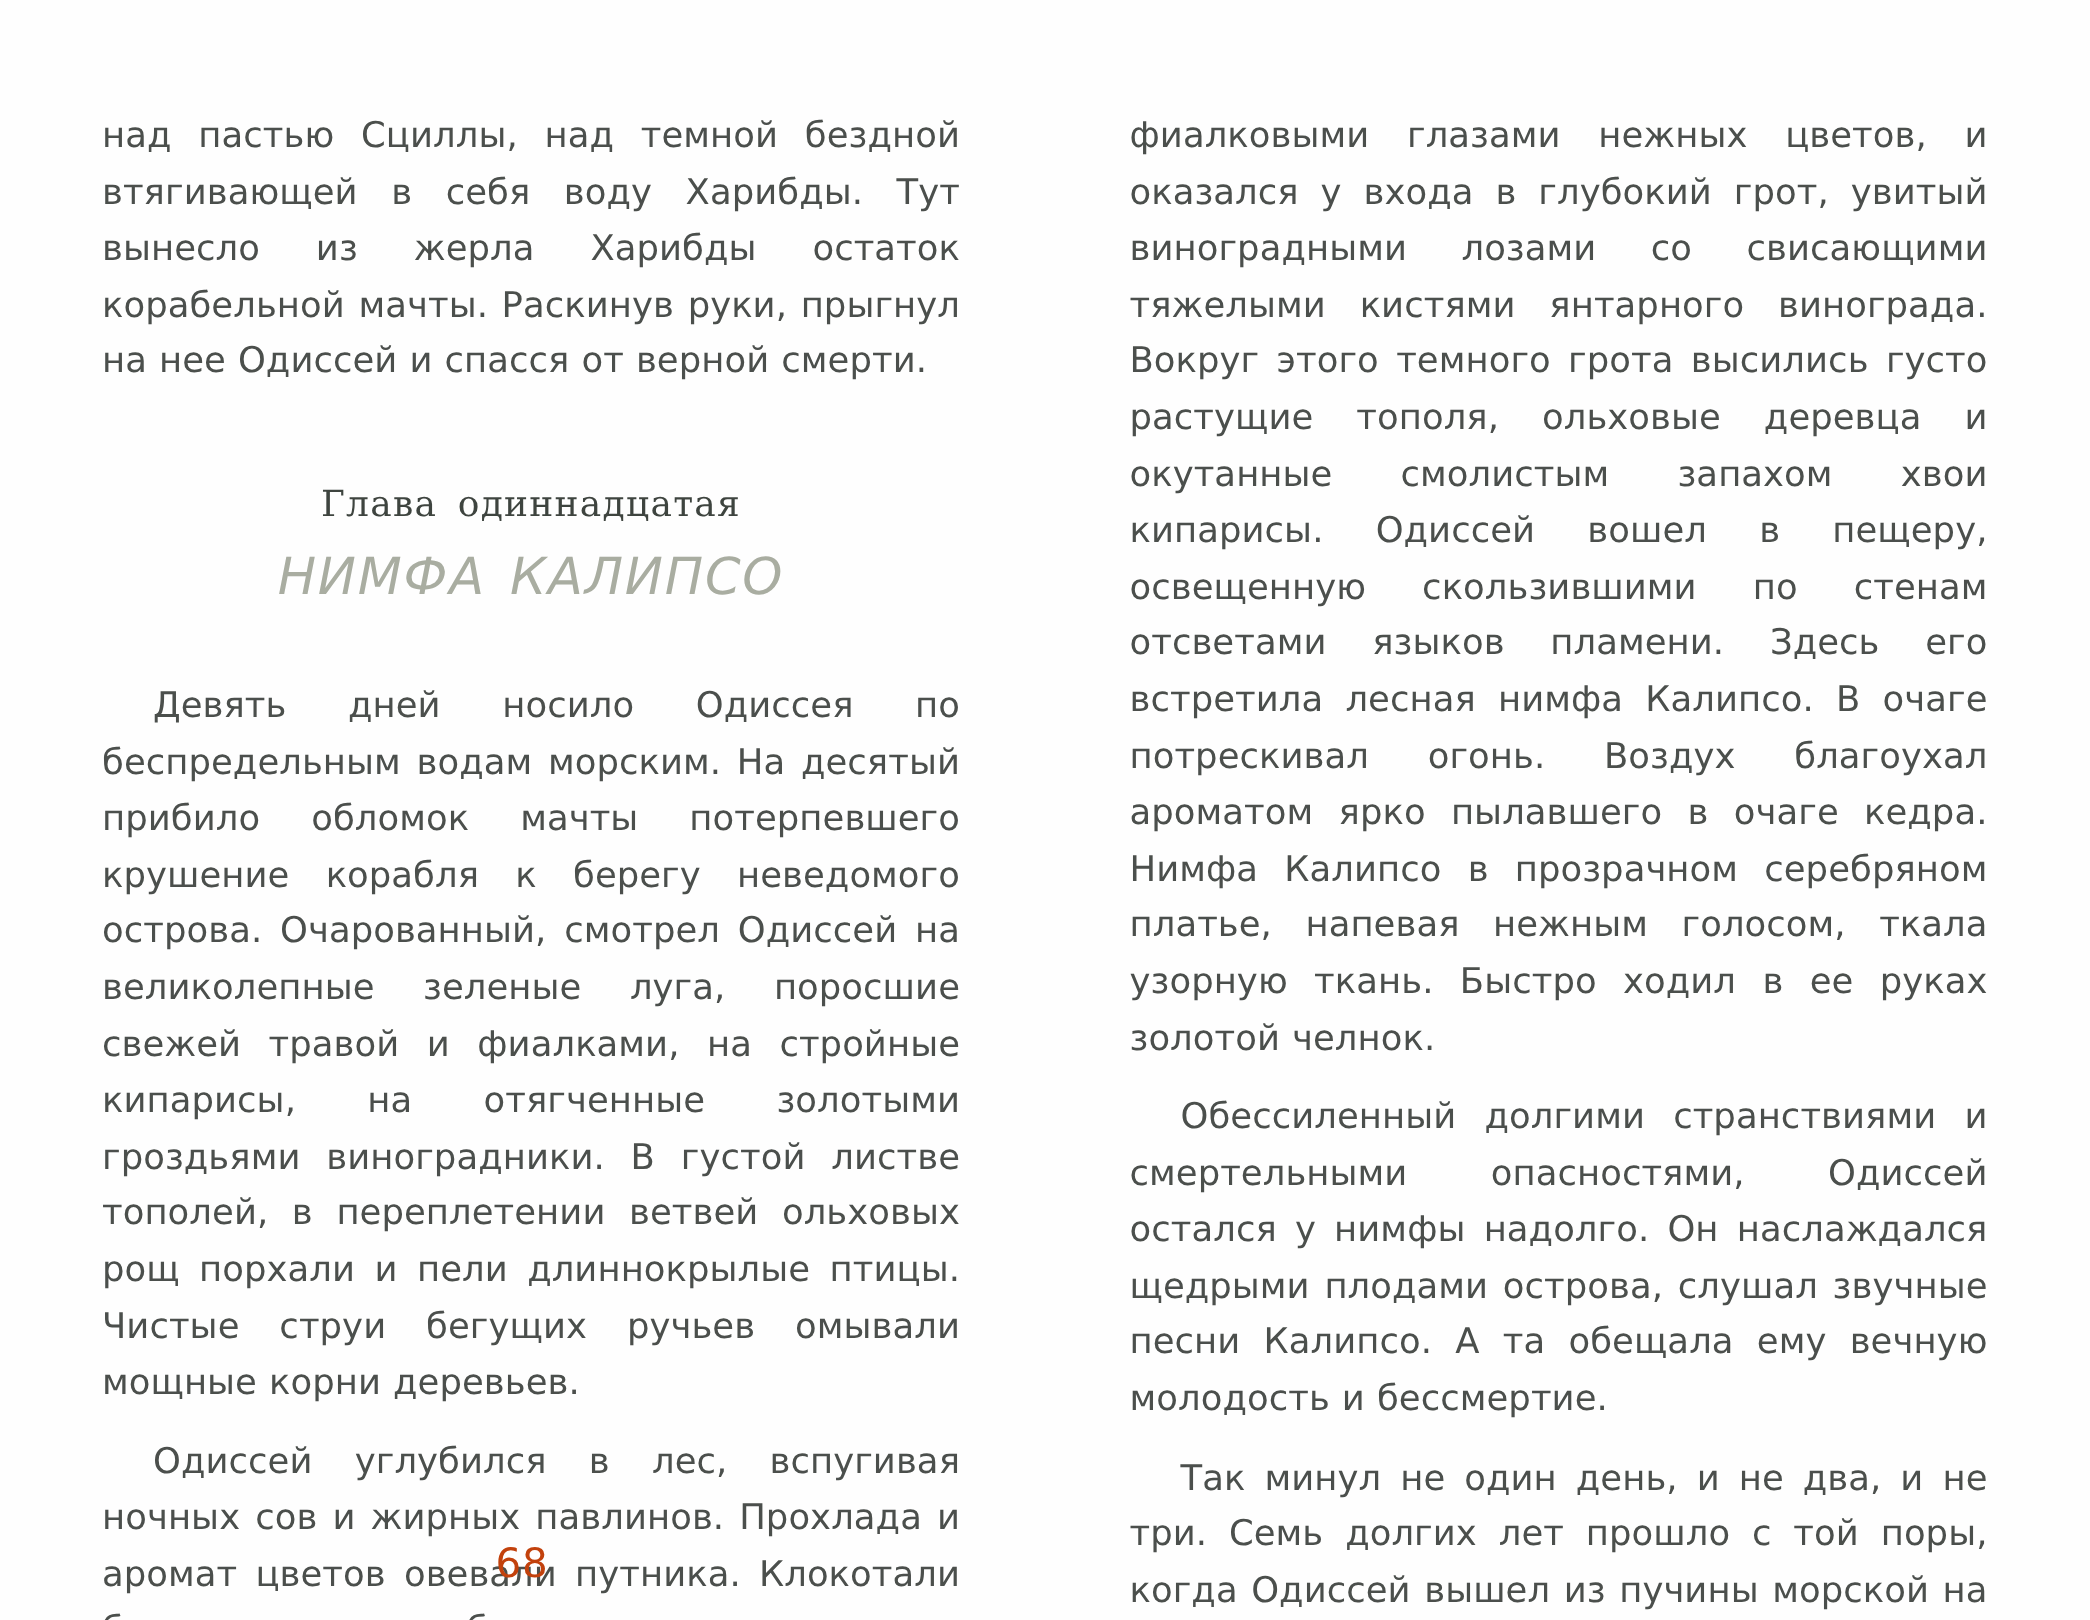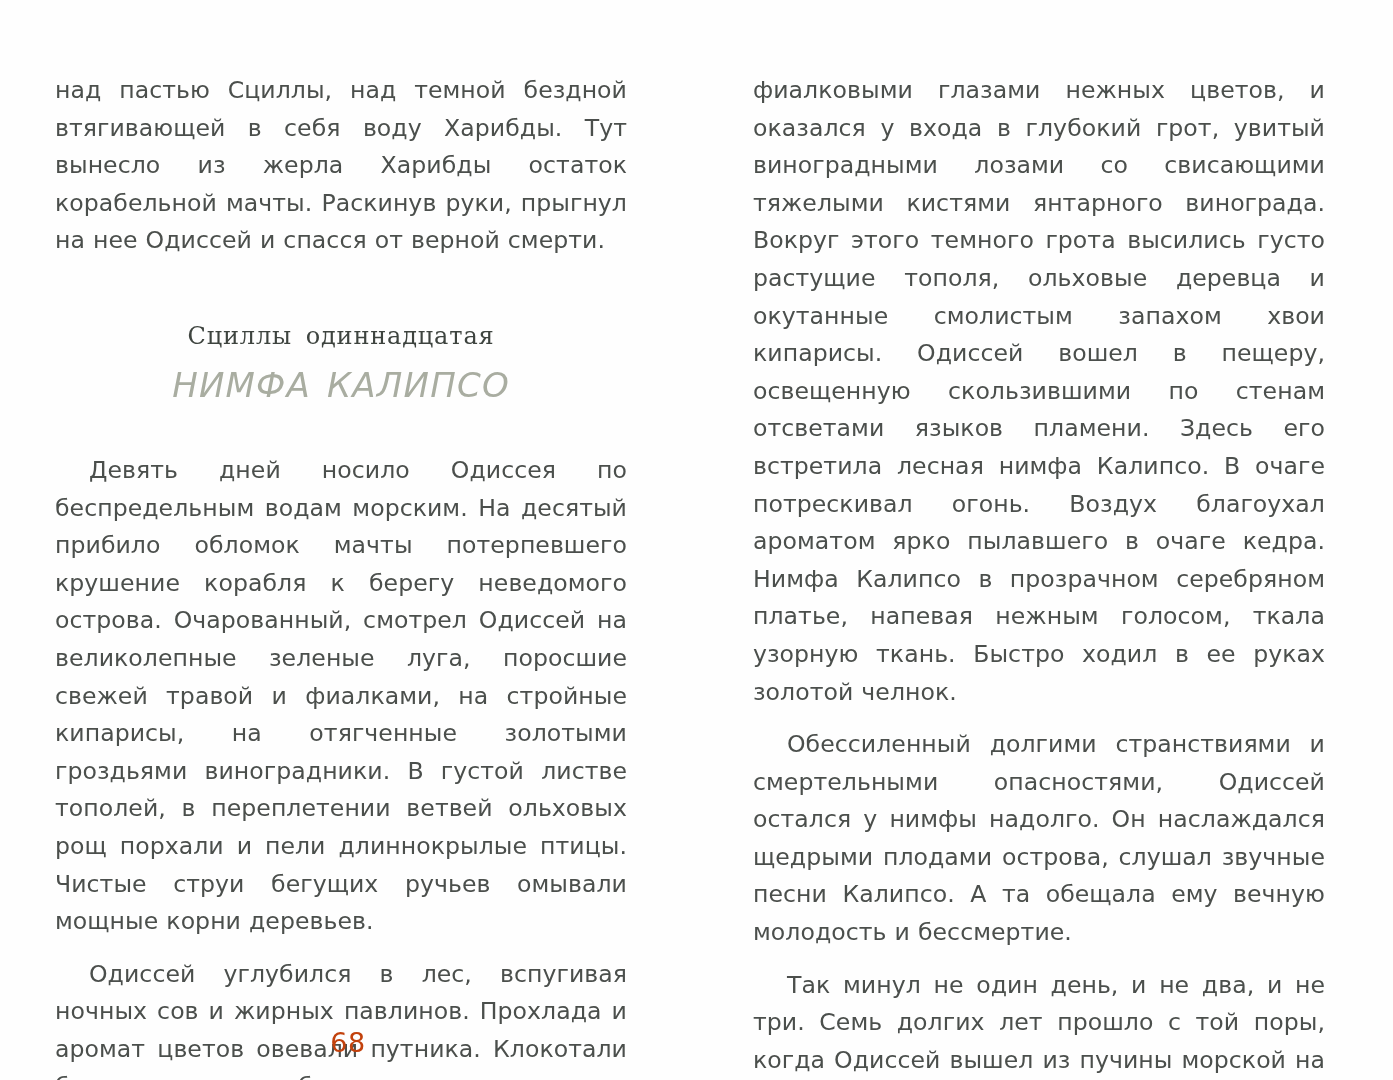--- a/index.html
+++ b/index.html
@@ -27,21 +27,21 @@
   }
   .page.left  { left: 0; }
   .page.right { left: 697px; }
 
   .text-column {
     position: absolute;
     top: 72px;
     width: 572px;
     height: 920px;
   }
-  .page.left  .text-column { left: 55px; }
+  .page.left  .text-column { left: 68px; }
   .page.right .text-column { left: 56px; }
 
   
   p.para {
     margin: 0;
     padding: 0;
     font-family: "DejaVu Sans", sans-serif;
     font-size: 23.6px;
     line-height: 37.6px;
     color: #4b4f4c;
@@ -109,21 +109,21 @@
 <div class="spread">
 
   <div class="page left">
     <div class="text-column">
 
       <p class="para">над пастью Сциллы, над темной бездной втягивающей в себя воду Харибды. Тут вынесло из жерла Харибды остаток корабельной мачты. Раскинув руки, прыгнул на нее Одиссей и спасся от верной смерти.</p>
 
       <div class="pre-heading-space"></div>
 
       <div class="chapter-heading">
-        <span class="kicker">Сциллы одиннадцатая</span>
+        <span class="kicker">Глава одиннадцатая</span>
         <div class="post-kicker-space"></div>
         <span class="title">НИМФА КАЛИПСО</span>
       </div>
 
       <div class="post-heading-space"></div>
 
       <p class="para indent block-gap-top">Девять дней носило Одиссея по беспредельным водам морским. На десятый прибило обломок мачты потерпевшего крушение корабля к берегу неведомого острова. Очарованный, смотрел Одиссей на великолепные зеленые луга, поросшие свежей травой и фиалками, на стройные кипарисы, на отягченные золотыми гроздьями виноградники. В густой листве тополей, в переплетении ветвей ольховых рощ порхали и пели длиннокрылые птицы. Чистые струи бегущих ручьев омывали мощные корни деревьев.</p>
 
       <p class="para indent">Одиссей углубился в лес, вспугивая ночных сов и жирных павлинов. Прохлада и аромат цветов овевали путника. Клокотали бегущие с гор быстрые потоки, играя просвеченными солнцем прозрачными струями, мелькали в них серебристые тела неведомых рыб. Так он шел и шел вдоль зеленых лугов, глядящих на него</p>
 

